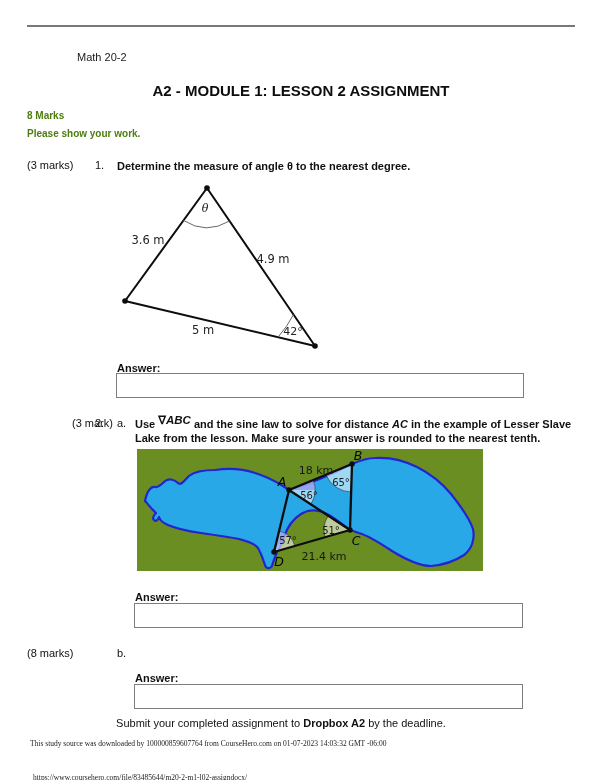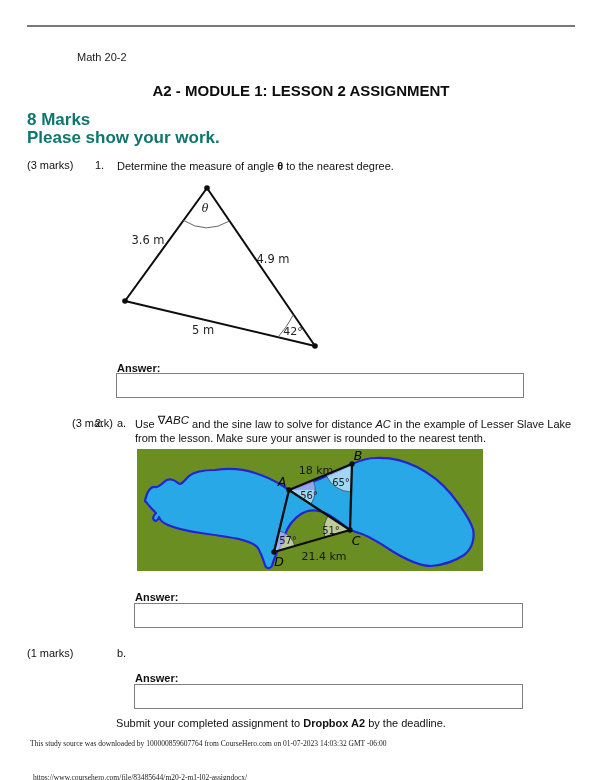--- a/index.html
+++ b/index.html
@@ -2,24 +2,24 @@
 <html><head>
 <meta charset="utf-8">
 <style>
   html,body { margin:0; padding:0; background:#fff; }
   #page { position:relative; width:602px; height:780px; background:#ffffff;
           font-family:"Liberation Sans", sans-serif; color:#111; overflow:hidden; }
   .abs { position:absolute; }
   .hline { height:1.5px; background:#787878; }
   .course { font-size:11px; color:#1a1a1a;padding-left:48px; }
   .title { font-size:15px; font-weight:bold; text-align:center; color:#0d0d0d; }
-  .h2 { font-size:17px; font-weight:bold; color:#0f766e; }
+  .h2 { font-size:10px; font-weight:bold; color:#4d7c0f; }
   .marks { font-size:11px; font-weight:normal; }
   .qnum { font-size:11px; }
-  .body-text { font-size:11px; line-height:14px; }
+  .body-text { font-size:11px; line-height:14px;font-weight:bold; }
   .body-text i { font-style:italic; }
   .tri-note { position:relative; top:-4px; font-size:11.5px; white-space:nowrap; }
   .tri-note i { font-style:italic; }
   .answer-label { font-size:11px; font-weight:bold; }
   .answer-box { box-sizing:border-box; border:1px solid #7e7e7e; background:#fff;
                 width:100%; height:25px; font-size:12px; padding:2px 4px;
                 font-family:"Liberation Sans", sans-serif; }
   .submit-line { font-size:11px; text-align:center; }
   .footer-serif { font-family:"Liberation Serif", serif; font-size:7.5px; color:#1a1a1a; white-space:nowrap; }
   svg text { font-family:"DejaVu Sans", sans-serif; }
@@ -133,21 +133,21 @@
     <text class="map-ang" x="204" y="37" text-anchor="middle">65°</text>
     <text class="map-ang" x="194" y="85" text-anchor="middle">51°</text>
     <text class="map-ang" x="151" y="95" text-anchor="middle">57°</text>
   </svg>
 
   <div class="abs answer-label" style="left:135px; top:591px;">Answer:</div>
   <div class="abs" style="left:134px; top:603px; width:389px;">
     <input class="answer-box" type="text" value="" style="">
   </div>
 
-  <div class="abs marks" style="left:27px; top:647px;">(1 marks)</div>
+  <div class="abs marks" style="left:27px; top:647px;">(8 marks)</div>
   <div class="abs qnum" style="left:117px; top:647px;">b.</div>
 
   <div class="abs answer-label" style="left:135px; top:672px;">Answer:</div>
   <div class="abs" style="left:134px; top:684px; width:389px;">
     <input class="answer-box" type="text" value="" style="">
   </div>
 
   <div class="abs submit-line" style="left:0; right:40px; top:717px;">
     <span>Submit your completed assignment to </span><b>Dropbox A2</b><span> by the deadline.</span>
   </div>

